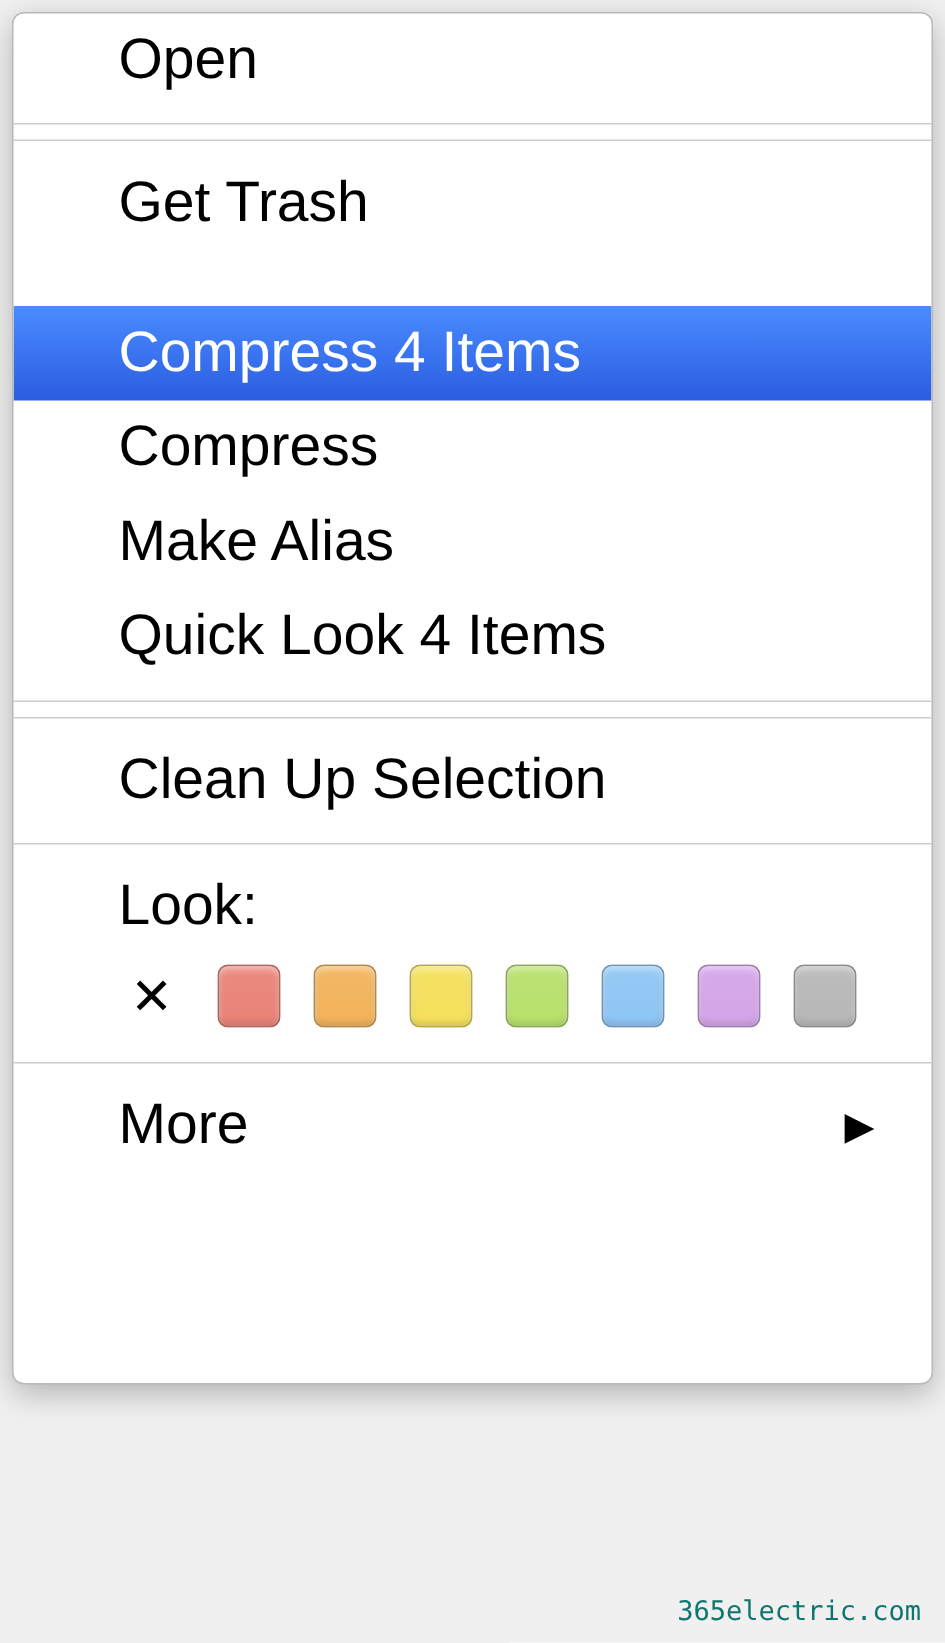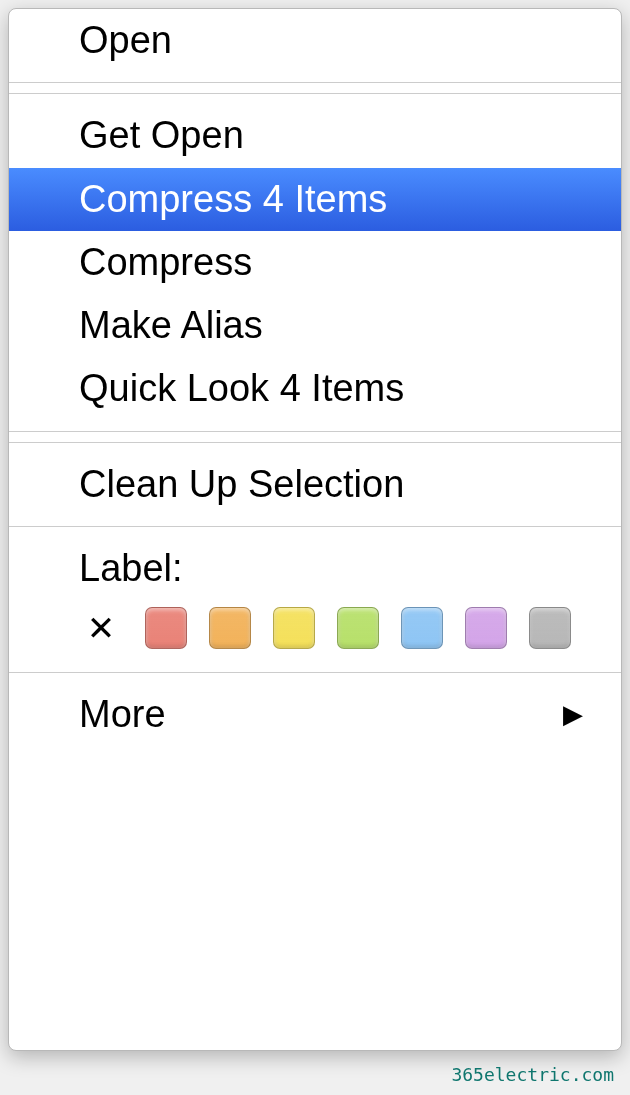--- a/index.html
+++ b/index.html
@@ -14,21 +14,21 @@
       background: #f0f0f0;
       padding: 8px;
     }
     .menu {
       background: #ffffff;
       border: 1px solid #b8b8b8;
       border-radius: 8px;
       box-shadow: 0 6px 20px rgba(0,0,0,0.25);
       overflow: hidden;
       width: 614px;
-      height: 1043px;
+      height: 915px;
     }
     .menu-item {
       display: flex;
       align-items: center;
       justify-content: space-between;
       padding: 6px 28px 6px 70px;
       font-size: 38px;
       color: #000;
       cursor: default;
       line-height: 1.35;
@@ -37,20 +37,21 @@
       content: "▶";
       font-size: 26px;
       color: #000;
       margin-right: 10px;
     }
     .menu-item.highlighted {
       background: linear-gradient(to bottom, #4a8cff, #2b5de0);
       color: #ffffff;
       padding-left: 70px;
       margin-left: 0;
+      margin-top: 36px;
     }
     .separator {
       height: 1px;
       background: #cccccc;
       margin: 10px 0;
     }
     .label-row {
       padding: 6px 28px 6px 70px;
       font-size: 38px;
       color: #000;
@@ -98,21 +99,21 @@
     <span>Open</span>
   </div>
 
 
   <div class="separator"></div>
 
 
   <div class="separator"></div>
 
   <div class="menu-item">
-    <span>Get Open</span>
+    <span>Get Trash</span>
   </div>
 
   <div class="menu-item highlighted">
     <span>Compress 4 Items</span>
   </div>
 
   <div class="menu-item">
     <span>Compress</span>
   </div>
 
@@ -129,21 +130,21 @@
 
   <div class="separator"></div>
 
   <div class="menu-item">
     <span>Clean Up Selection</span>
   </div>
 
   <div class="separator"></div>
 
   <div class="label-row">
-    <span>Label:</span>
+    <span>Look:</span>
   </div>
 
   <div class="swatches">
     <div class="clear-swatch">✕</div>
     <div class="color-swatch" style="background: linear-gradient(rgba(233, 130, 119, 0.933), rgb(233, 130, 119));"></div>
     <div class="color-swatch" style="background: linear-gradient(rgba(242, 178, 90, 0.933), rgb(242, 178, 90));"></div>
     <div class="color-swatch" style="background: linear-gradient(rgba(244, 224, 90, 0.933), rgb(244, 224, 90));"></div>
     <div class="color-swatch" style="background: linear-gradient(rgba(183, 224, 106, 0.933), rgb(183, 224, 106));"></div>
     <div class="color-swatch" style="background: linear-gradient(rgba(142, 197, 244, 0.933), rgb(142, 197, 244));"></div>
     <div class="color-swatch" style="background: linear-gradient(rgba(211, 164, 232, 0.933), rgb(211, 164, 232));"></div>

